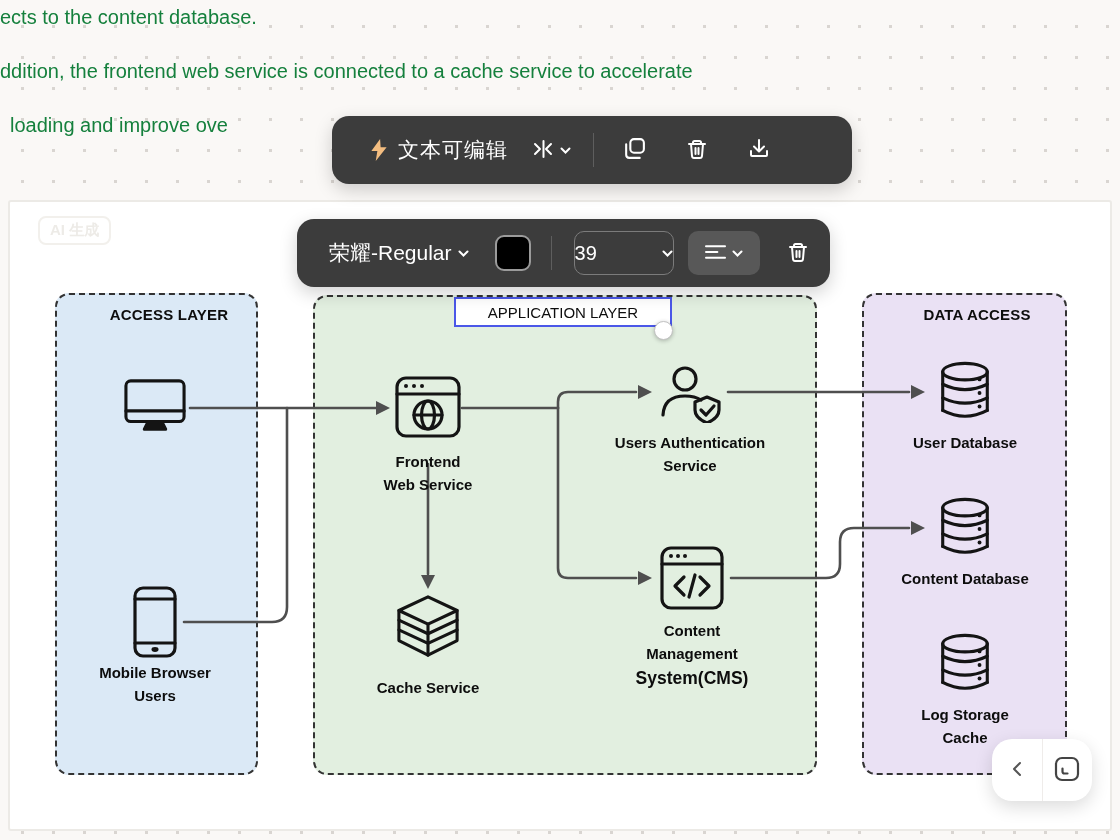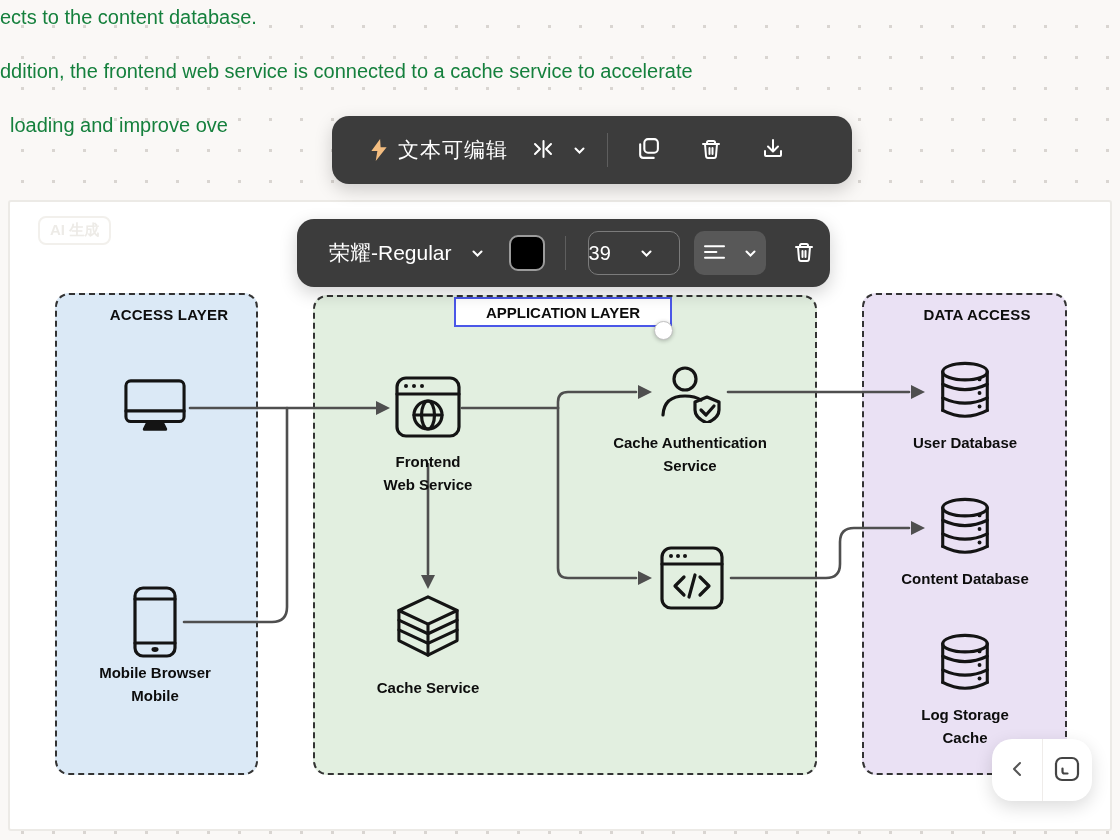--- a/index.html
+++ b/index.html
@@ -10,45 +10,45 @@
     background-image:radial-gradient(circle,#d9d5d1 1.6px,transparent 1.9px);
     background-size:31px 31px;background-position:7px 11px;
   }
   
   .para-line{position:absolute;white-space:nowrap;font-size:20px;color:#15803d;z-index:1;}
   
   .toolbar{position:absolute;background:#3c3c3c;border-radius:17px;display:flex;align-items:center;z-index:10;
            box-shadow:0 6px 18px rgba(0,0,0,.18);}
   .tb1{left:332px;top:116px;width:496px;height:68px;padding:0 12px;}
   .tb2{left:297px;top:219px;width:525px;height:68px;padding:0 4px;}
-  .tb-btn{background:none;border:0;padding:0;display:flex;align-items:center;gap:20px;cursor:pointer;color:#fff;}
+  .tb-btn{background:none;border:0;padding:0;display:flex;align-items:center;gap:6px;cursor:pointer;color:#fff;}
   .tb-label{color:#fff;font-size:21px;letter-spacing:1px;}
   .tb-divider{width:1px;height:34px;background:#5e5e5e;}
   .swatch{width:32px;height:32px;background:#000;border:2px solid #9b9b9b;border-radius:9px;}
-  .sizebox{border:1.5px solid #7b7b7b;border-radius:10px;height:44px;width:92px;justify-content:flex-start;}
+  .sizebox{border:1.5px solid #7b7b7b;border-radius:10px;height:44px;width:100px;justify-content:space-between;}
   .alignbox{background:#585858;border-radius:10px;height:44px;width:72px;justify-content:center;}
   .sizetext{color:#fff;font-size:20px;}
   .fontname{color:#fff;font-size:21px;}
   
   .card{position:absolute;left:8px;top:200px;width:1100px;height:627px;background:#fff;
         border:2px solid #eceae6;border-radius:3px;z-index:0;}
   .ai-badge{position:absolute;left:38px;top:216px;padding:3px 10px;border:2px solid #f2f0ec;border-radius:8px;
             color:#edebe7;font-size:15px;font-weight:bold;z-index:1;}
   .diagram-title{position:absolute;left:8px;top:229px;width:1100px;text-align:center;font-size:25px;
                  font-weight:bold;color:#111;z-index:2;}
   
   .layer{position:absolute;border:2.5px dashed #333;border-radius:14px;z-index:1;box-sizing:border-box;padding-left:25px;}
   .layer-access{left:55px;top:293px;width:203px;height:482px;background:#dbe9f6;}
   .layer-application{left:313px;top:295px;width:504px;height:480px;background:#e2efe0;}
   .layer-data{left:862px;top:293px;width:205px;height:482px;background:#eae1f4;}
   .layer-title{margin-top:11px;text-align:center;font-weight:bold;font-size:15px;color:#0d0d0d;letter-spacing:.2px;}
   
   .sel-label{position:absolute;left:454px;top:297px;width:218px;height:30px;background:#fff;
              border:2px solid #4b57e8;z-index:5;display:flex;align-items:center;justify-content:center;
-             font-weight:bold;font-size:15px;color:#0d0d0d;box-sizing:border-box;}
+             font-weight:normal;font-size:15px;color:#0d0d0d;box-sizing:border-box;}
   .sel-handle{position:absolute;left:654px;top:321px;width:17px;height:17px;border-radius:50%;background:#fff;
               border:1.5px solid #c2c2c2;box-shadow:0 1px 4px rgba(0,0,0,.25);z-index:6;}
   
   .node{position:absolute;display:flex;flex-direction:column;align-items:center;z-index:3;}
   .node-label{font-weight:bold;font-size:15px;color:#0d0d0d;line-height:1.5;text-align:center;white-space:nowrap;}
   .node-label .big{font-size:17.5px;}
   svg.conn{position:absolute;left:0;top:0;z-index:2;pointer-events:none;}
   
   .nav-pill{position:absolute;left:992px;top:739px;width:100px;height:62px;background:#fff;border-radius:20px;
             box-shadow:0 6px 18px rgba(0,0,0,.14);display:flex;align-items:center;z-index:10;}
@@ -110,21 +110,21 @@
 <div class="node" style="left:80px;top:586px;width:150px">
   <span>
     <svg width="44" height="72" viewBox="0 0 44 72" fill="none" stroke="#141414" stroke-width="3.2" stroke-linecap="round" stroke-linejoin="round">
       <rect x="2" y="2" width="40" height="68" rx="8"></rect>
         <path d="M2 13 H42"></path>
         <path d="M2 57 H42"></path>
       <ellipse cx="22" cy="63.5" rx="3.5" ry="2.4" fill="#141414" stroke="none"></ellipse>
     </svg></span>
   <div class="node-label" style="">
     <div>Mobile Browser</div>
-    <div>Mobile</div>
+    <div>Users</div>
   </div>
 </div>
 
 <div class="node" style="left:353px;top:376px;width:150px">
   <span>
     <svg width="66" height="62" viewBox="0 0 66 62" fill="none" stroke="#141414" stroke-width="3.2" stroke-linecap="round" stroke-linejoin="round">
       <rect x="2" y="2" width="62" height="58" rx="9"></rect>
         <path d="M2 18 H64"></path>
       <circle cx="11" cy="10" r="2" fill="#141414" stroke="none"></circle>
         <circle cx="19" cy="10" r="2" fill="#141414" stroke="none"></circle>
@@ -155,37 +155,42 @@
 
 <div class="node" style="left:600px;top:365px;width:180px">
   <span>
     <svg width="62" height="58" viewBox="0 0 62 58" fill="none" stroke="#141414" stroke-width="3.2" stroke-linecap="round" stroke-linejoin="round">
       <circle cx="26" cy="14" r="11"></circle>
       <path d="M4 50 Q5 31 26 31 Q36 31 42 35"></path>
       <path d="M48 32 L60 37 V45 Q60 53 48 58 Q36 53 36 45 V37 Z"></path>
       <path d="M42 45 L47 50 L55 41"></path>
     </svg></span>
   <div class="node-label" style="margin-top:5px">
-    <div>Cache Authentication</div>
+    <div>Users Authentication</div>
     <div>Service</div>
   </div>
 </div>
 
 <div class="node" style="left:607px;top:546px;width:170px">
   <span>
     <svg width="64" height="64" viewBox="0 0 64 64" fill="none" stroke="#141414" stroke-width="3.2" stroke-linecap="round" stroke-linejoin="round">
       <rect x="2" y="2" width="60" height="60" rx="9"></rect>
         <path d="M2 18 H62"></path>
       <circle cx="11" cy="10" r="2" fill="#141414" stroke="none"></circle>
         <circle cx="18" cy="10" r="2" fill="#141414" stroke="none"></circle>
         <circle cx="25" cy="10" r="2" fill="#141414" stroke="none"></circle>
       <path d="M24 31 L15 40 L24 49"></path>
         <path d="M40 31 L49 40 L40 49"></path>
         <path d="M35 29 L29 51"></path>
     </svg></span>
+  <div class="node-label" style="margin-top:6px">
+    <div>Content</div>
+    <div>Management</div>
+    <div class="big">System(CMS)</div>
+  </div>
 </div>
 
 <div class="node" style="left:890px;top:361px;width:150px">
   <span>
     <svg width="52" height="62" viewBox="0 0 52 64" fill="none" stroke="#141414" stroke-width="3.2" stroke-linecap="round" stroke-linejoin="round">
       <ellipse cx="26" cy="11" rx="23" ry="8.5"></ellipse>
         <path d="M3 11 V51"></path>
         <path d="M49 11 V51"></path>
       <path d="M3 51 Q26 63 49 51"></path>
         <path d="M3 24 Q26 35 49 24"></path>

